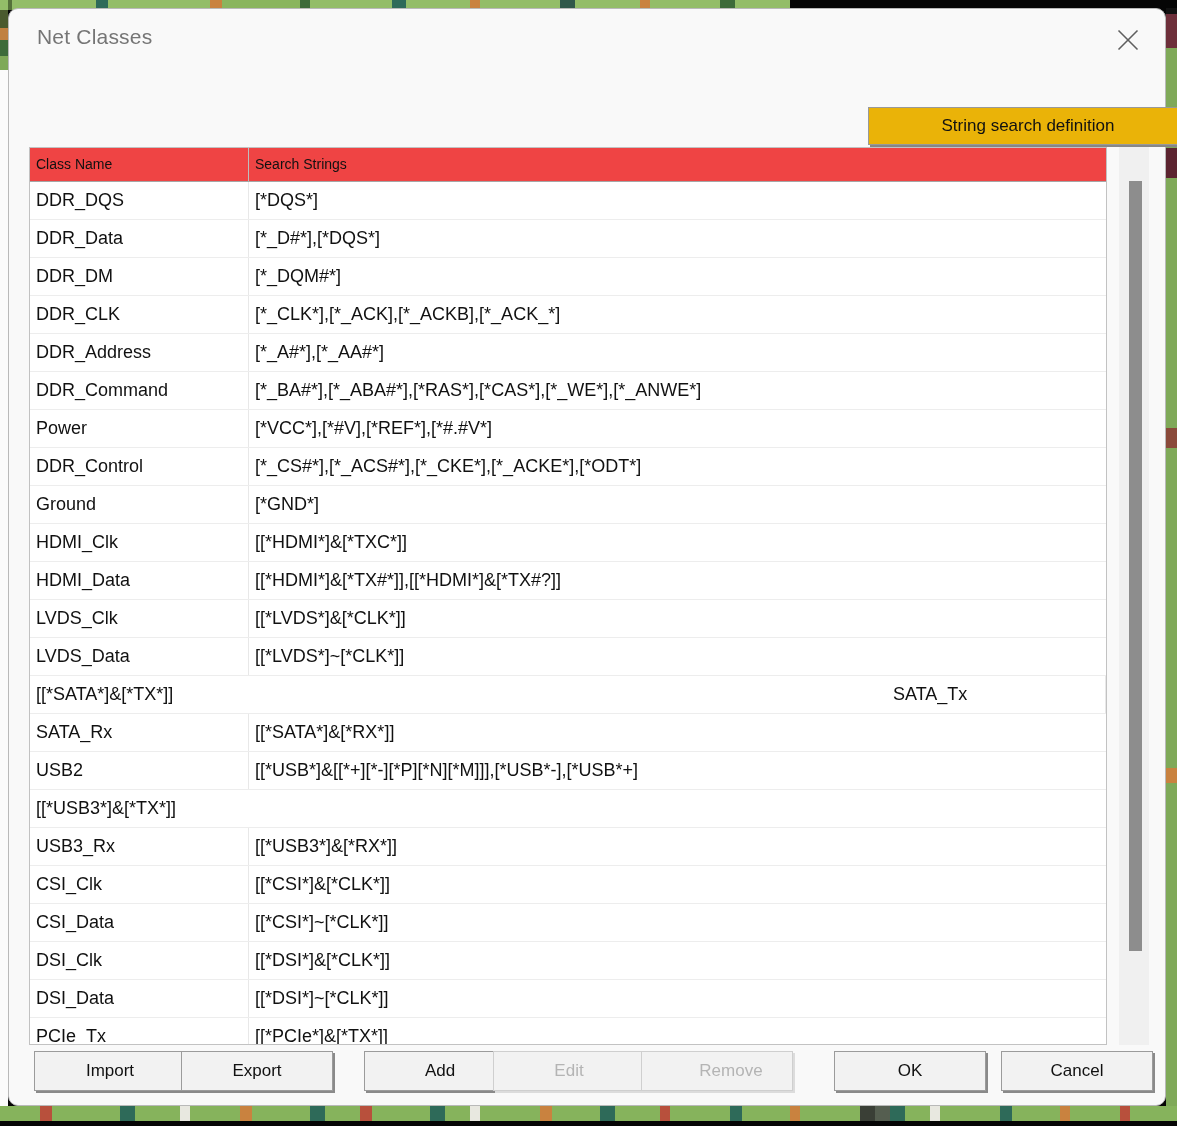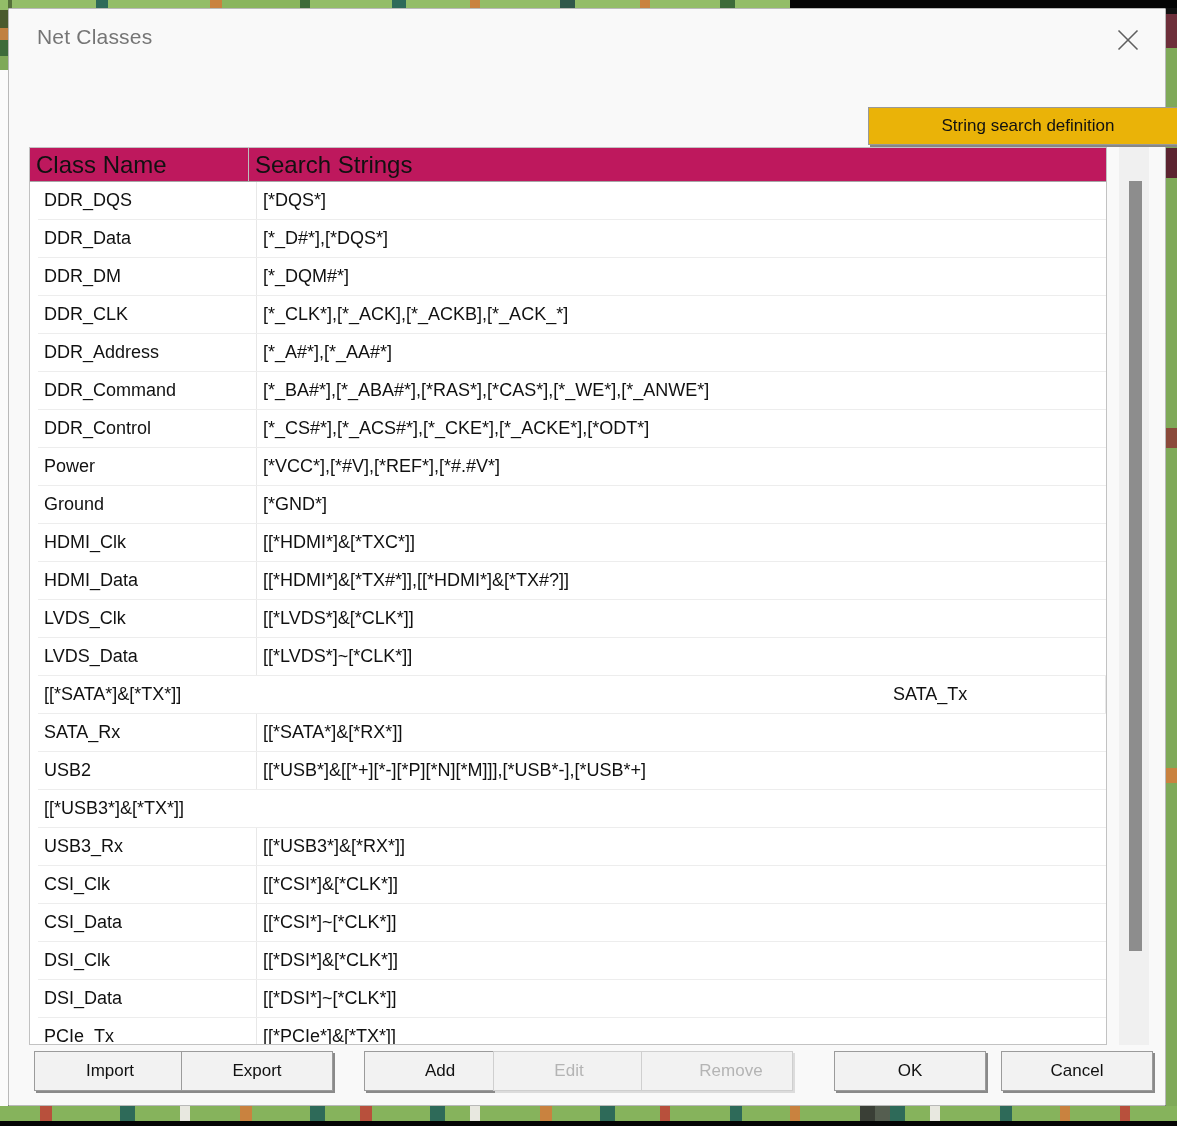--- a/index.html
+++ b/index.html
@@ -49,21 +49,21 @@
       #555e50 875px 890px, #2e6a59 890px 905px, #86b35c 905px 930px, #e8e8e0 930px 940px,
       #86b35c 940px 1000px, #2e6a59 1000px 1012px, #86b35c 1012px 1060px, #c9823f 1060px 1070px,
       #86b35c 1070px 1120px, #b8503c 1120px 1130px, #86b35c 1130px 1177px);
   }
 
   
   .dialog {
     position: absolute; left: 8px; top: 8px; width: 1158px; height: 1098px;
     background: #f9f9f9;
     border: 1px solid #b9b9b9;
-    border-radius: 1px;
+    border-radius: 10px;
   }
   .dialog-title {
     position: absolute; left: 28px; top: 16px;
     font-size: 21px; letter-spacing: .2px;
   }
   .close-btn {
     position: absolute; right: 20px; top: 14px; width: 34px; height: 34px;
     display: flex; align-items: center; justify-content: center; cursor: pointer;
   }
 
@@ -74,31 +74,31 @@
     font-size: 17px; color: #111111;
     display: flex; align-items: center; justify-content: center; cursor: pointer;
   }
 
   
   .table {
     position: absolute; left: 20px; top: 138px; width: 1078px; height: 898px;
     border: 1px solid #c2c2c2; background: #ffffff; overflow: hidden;
   }
   .t-header {
-    display: flex; height: 34px; background: #be185d;
-    border-bottom: 1px solid #a6a6a6; font-size: 24px; color: #111111;
+    display: flex; height: 34px; background: #ef4444;
+    border-bottom: 1px solid #a6a6a6; font-size: 14px; color: #111111;
   }
   .t-header .cell { line-height: 33px; }
   .t-header .cell.name { border-right: 1px solid #bdbdbd; }
   .cell { padding: 0 6px; white-space: nowrap; overflow: hidden; }
   .cell.name { width: 219px; flex: none; }
   .cell.search { flex: 1; }
   .t-row {
     display: flex; height: 38px; background: #ffffff;
-    border-bottom: 1px solid #ededed; font-size: 18px; color: #111111; margin-left: 8px;
+    border-bottom: 1px solid #ededed; font-size: 18px; color: #111111;
   }
   .t-row .cell { line-height: 37px; }
   .t-row .cell.name { border-right: 1px solid #e8e8e8; }
 
   
   .scroll-track {
     position: absolute; left: 1110px; top: 138px; width: 30px; height: 898px;
     background: #f0f0f0;
   }
   .scroll-thumb {
@@ -172,26 +172,26 @@
       </div>
         <div class="t-row">
         <div class="cell name">DDR_Address</div>
         <div class="cell search">[*_A#*],[*_AA#*]</div>
       </div>
         <div class="t-row">
         <div class="cell name">DDR_Command</div>
         <div class="cell search">[*_BA#*],[*_ABA#*],[*RAS*],[*CAS*],[*_WE*],[*_ANWE*]</div>
       </div>
         <div class="t-row">
+        <div class="cell name">Power</div>
+        <div class="cell search">[*VCC*],[*#V],[*REF*],[*#.#V*]</div>
+      </div>
+        <div class="t-row">
         <div class="cell name">DDR_Control</div>
         <div class="cell search">[*_CS#*],[*_ACS#*],[*_CKE*],[*_ACKE*],[*ODT*]</div>
-      </div>
-        <div class="t-row">
-        <div class="cell name">Power</div>
-        <div class="cell search">[*VCC*],[*#V],[*REF*],[*#.#V*]</div>
       </div>
         <div class="t-row">
         <div class="cell name">Ground</div>
         <div class="cell search">[*GND*]</div>
       </div>
         <div class="t-row">
         <div class="cell name">HDMI_Clk</div>
         <div class="cell search">[[*HDMI*]&amp;[*TXC*]]</div>
       </div>
         <div class="t-row">

